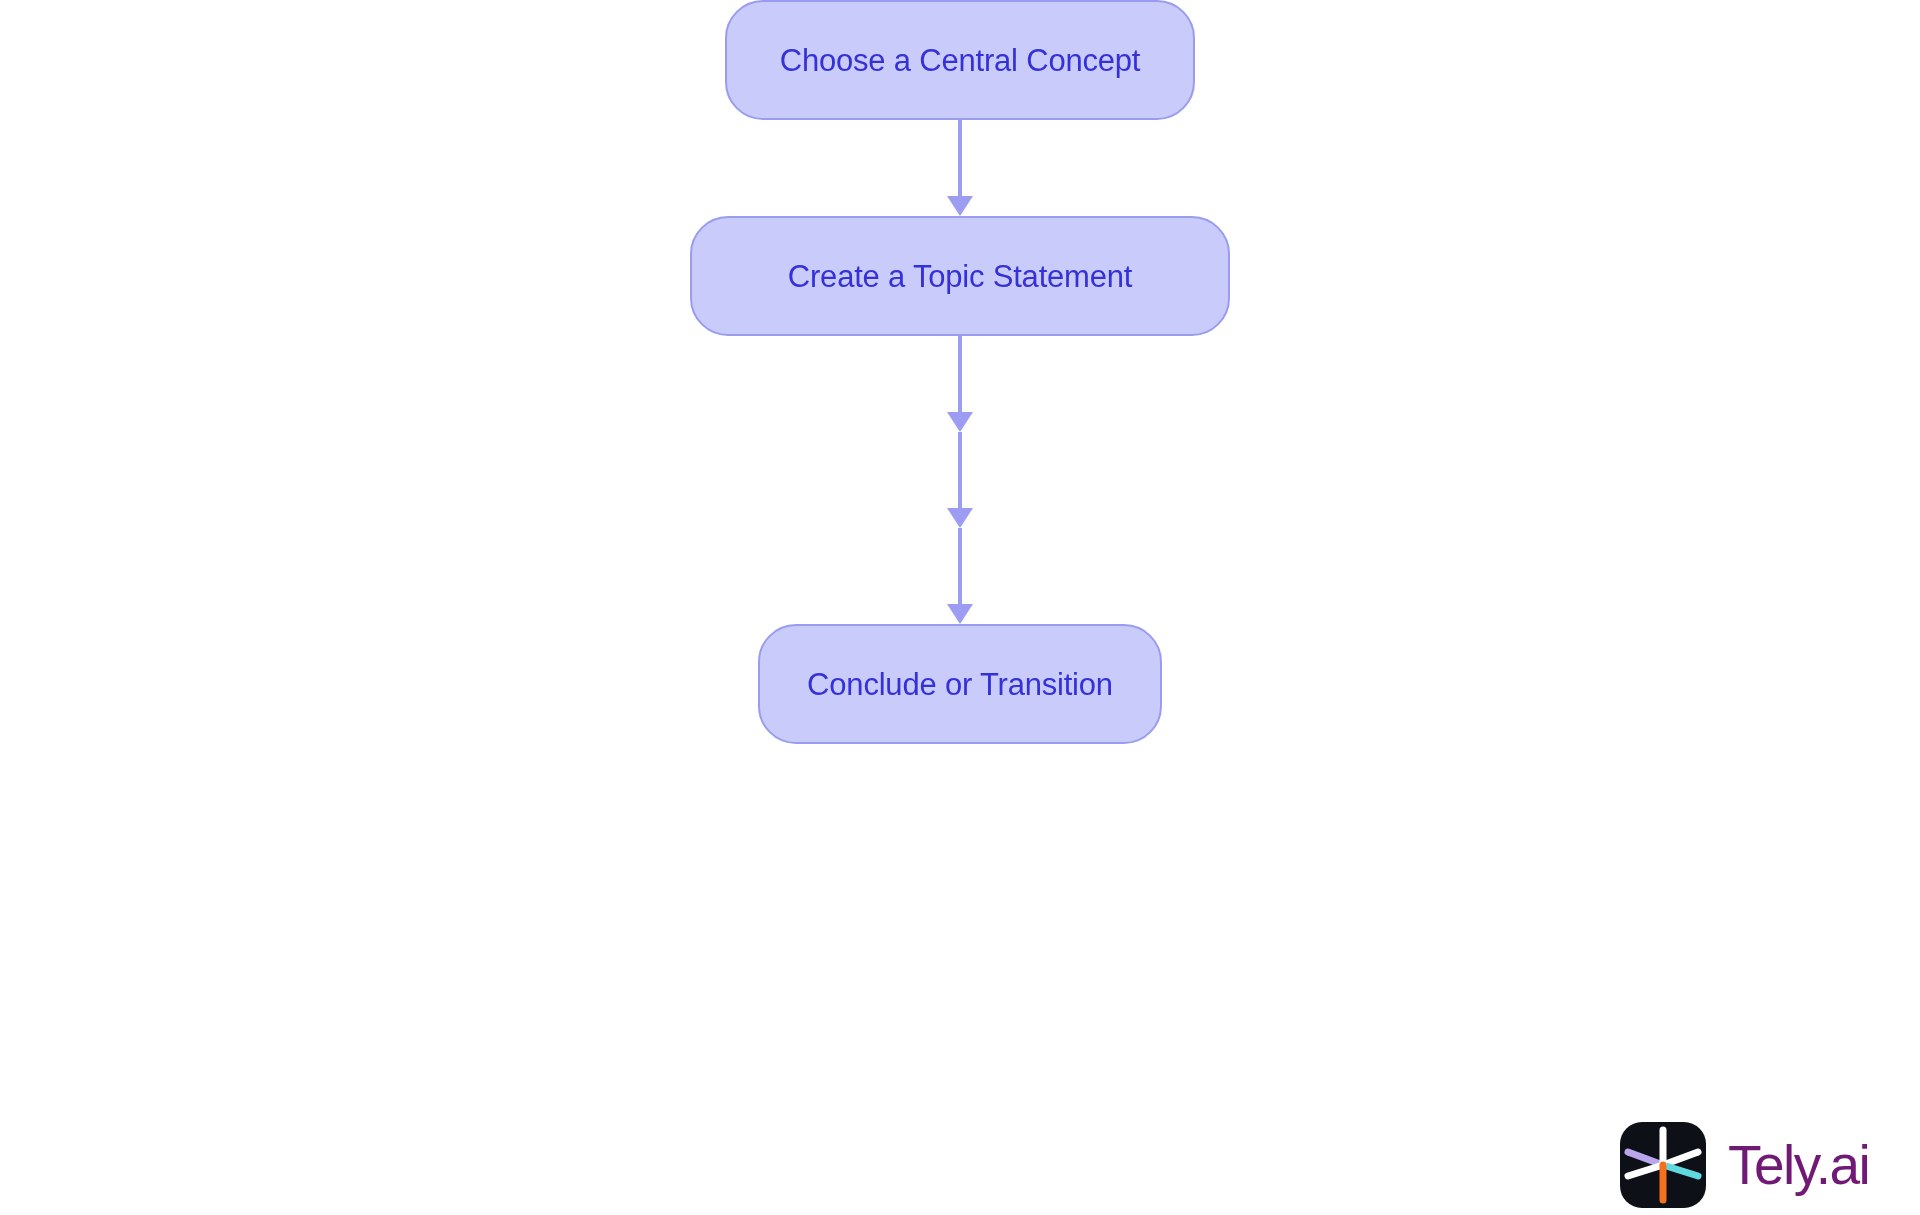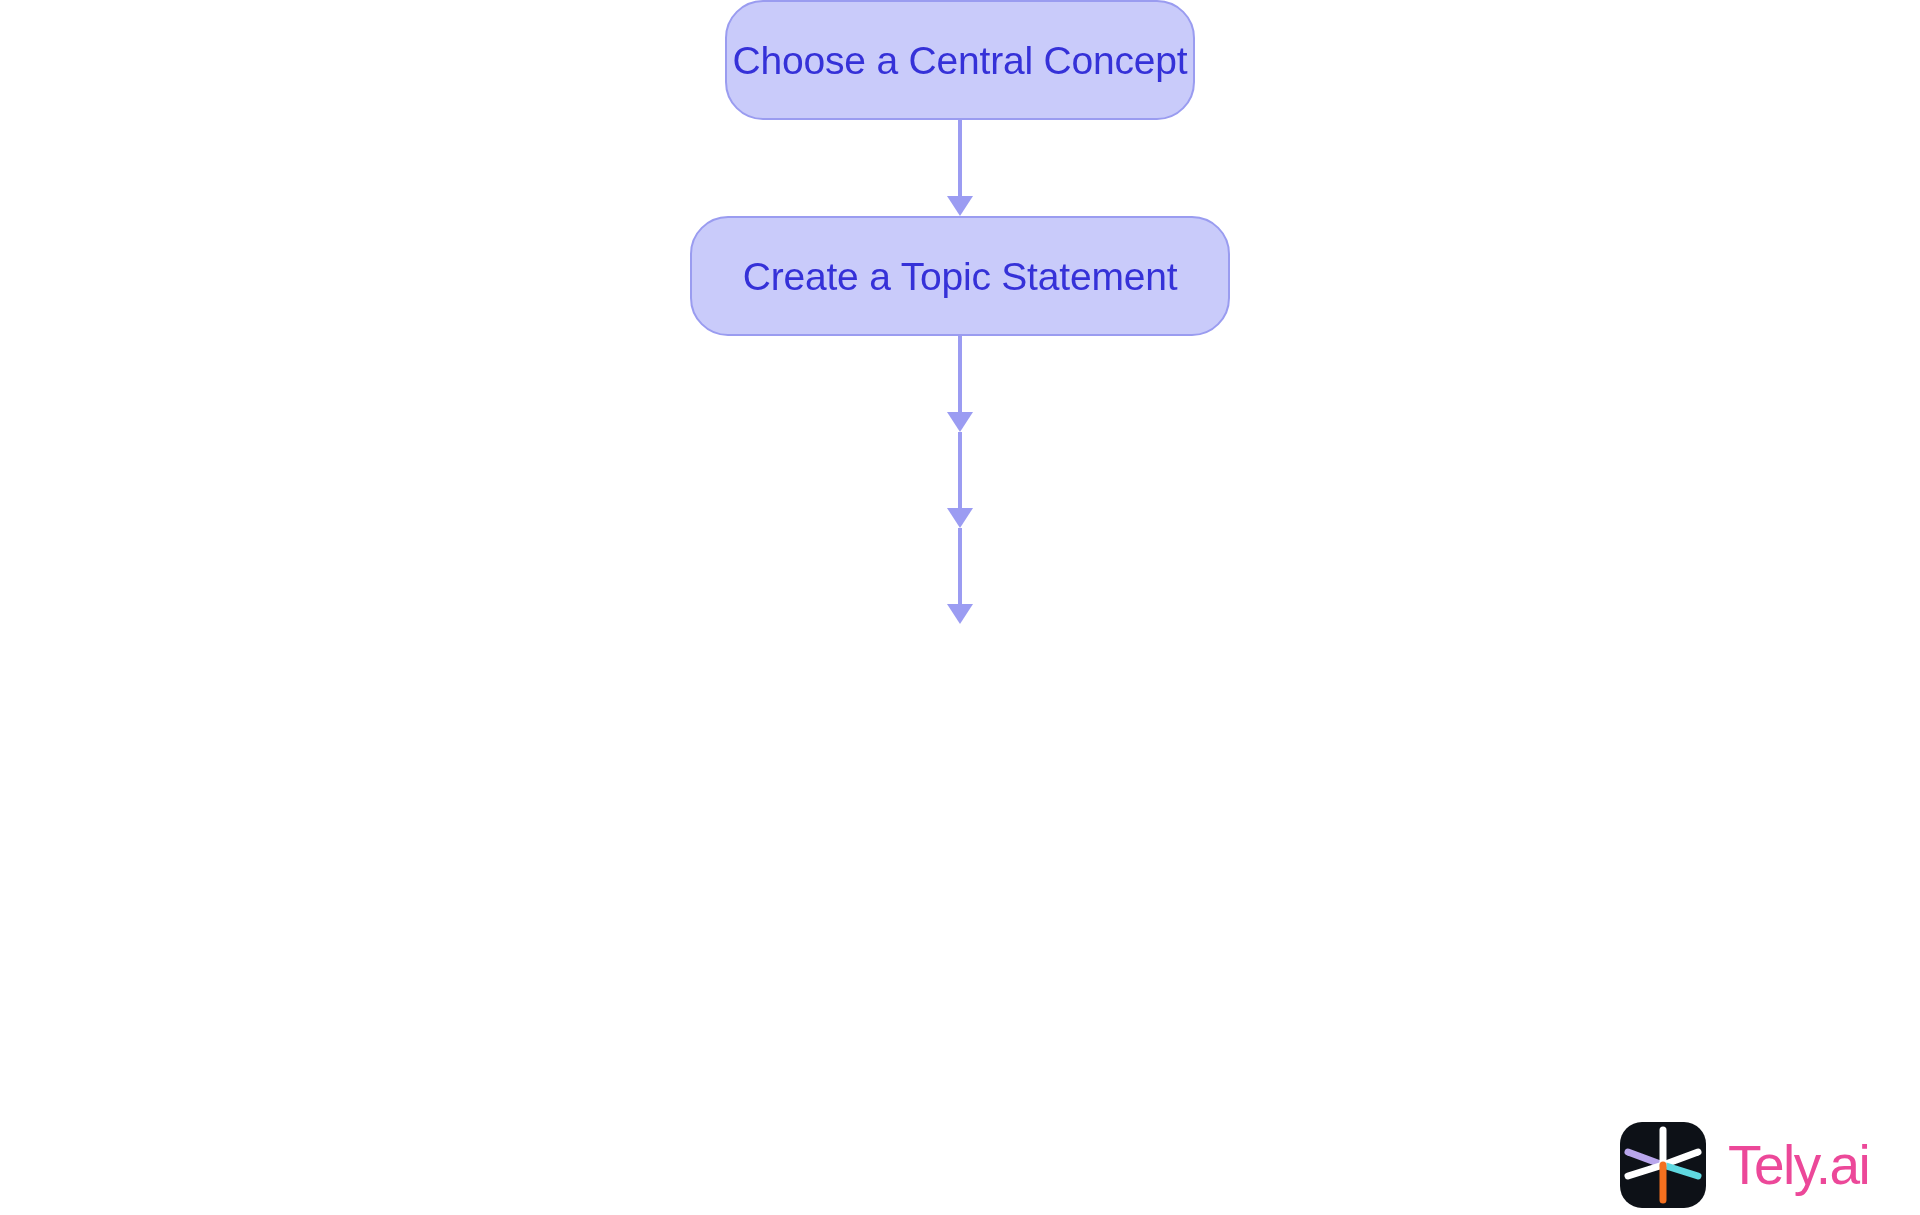--- a/index.html
+++ b/index.html
@@ -38,21 +38,21 @@
   .node {
     box-sizing: border-box;
     background: #c9cbfa;
     border: 2px solid #9a9cf0;
     border-radius: 38px;
     color: #3531d8;
     display: flex;
     align-items: center;
     justify-content: center;
     white-space: nowrap;
-    font-size: 39px;
+    font-size: 31px;
     font-weight: 400;
     letter-spacing: -0.2px;
     line-height: 1;
     height: 120px;
     padding: 12px 42px;
   }
 
   .node-label {
     display: block;
     pointer-events: none;
@@ -100,21 +100,21 @@
     width: 86px;
     height: 86px;
     background: #0d1117;
     border-radius: 22px;
     position: relative;
     flex: none;
   }
   .brand-mark svg { display: block; }
   .brand-word {
     font-size: 55px;
-    color: #ec4899;
+    color: #701a75;
     font-weight: 400;
     letter-spacing: -1.5px;
     line-height: 1;
     white-space: nowrap;
   }
 </style>
 </head>
 <body>
 
 <div id="flow-root">
@@ -144,20 +144,23 @@
       <div class="conn-line"></div>
       <div class="conn-head"></div>
     </div>
 
 
     <div class="connector gap-4">
       <div class="conn-line"></div>
       <div class="conn-head"></div>
     </div>
 
+    <div class="node" style="width:404px;">
+      <span class="node-label">Conclude or Transition</span>
+    </div>
 
   </div>
 
   <div class="brand">
     <div class="brand-mark">
       <svg width="86" height="86" viewBox="0 0 86 86" aria-hidden="true">
 
         <line x1="43" y1="43" x2="8" y2="30" stroke="#b9a6ec" stroke-width="7" stroke-linecap="round"></line>
 
         <line x1="43" y1="43" x2="8" y2="54" stroke="#ffffff" stroke-width="7" stroke-linecap="round"></line>

